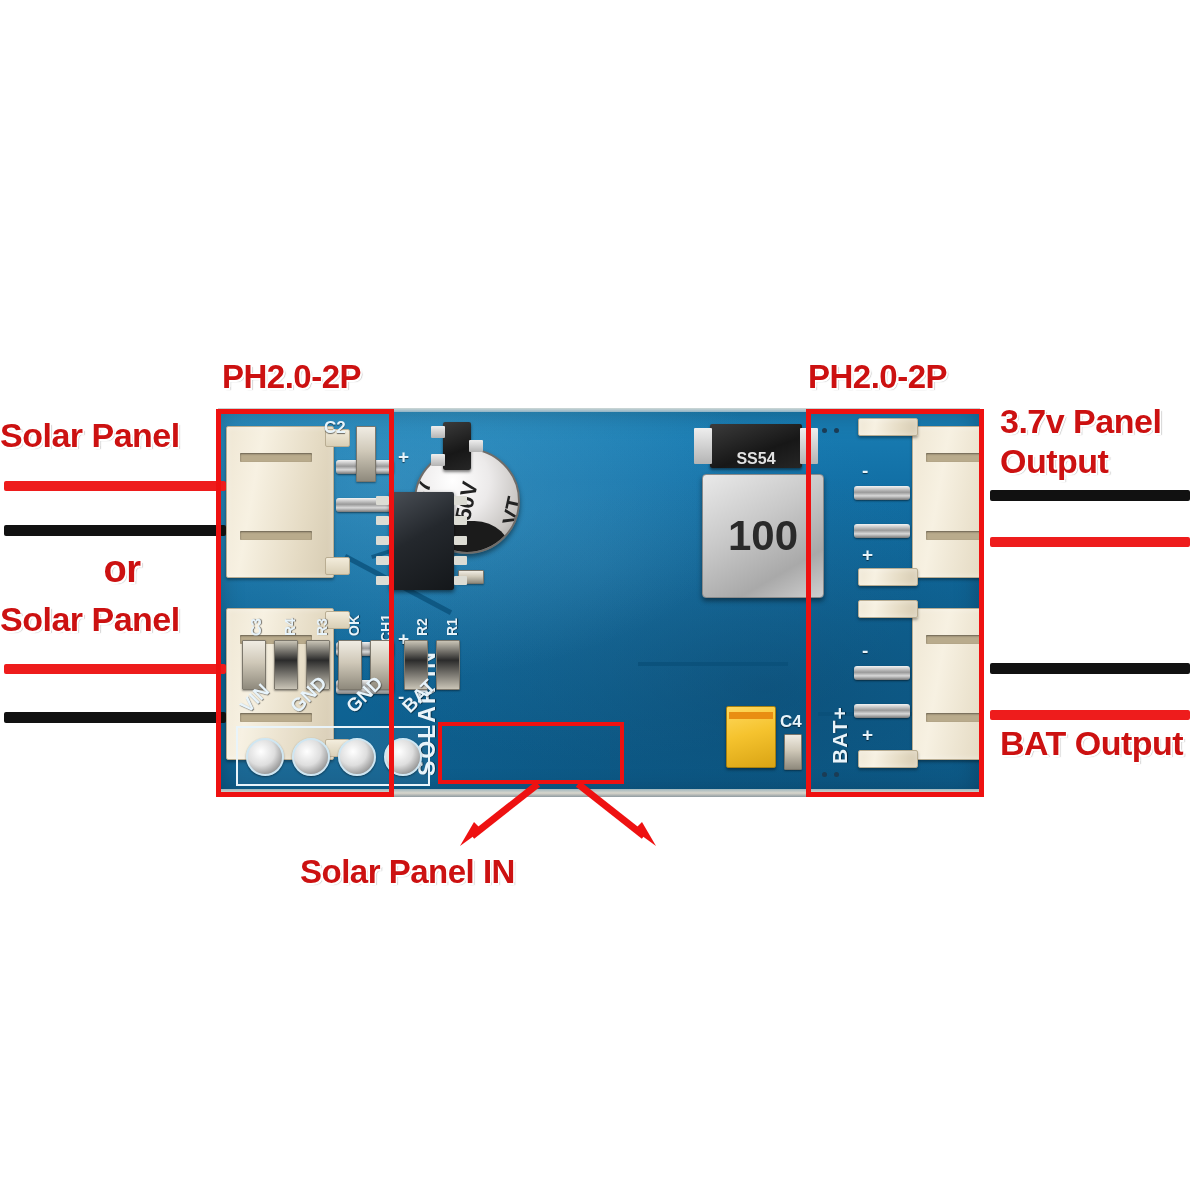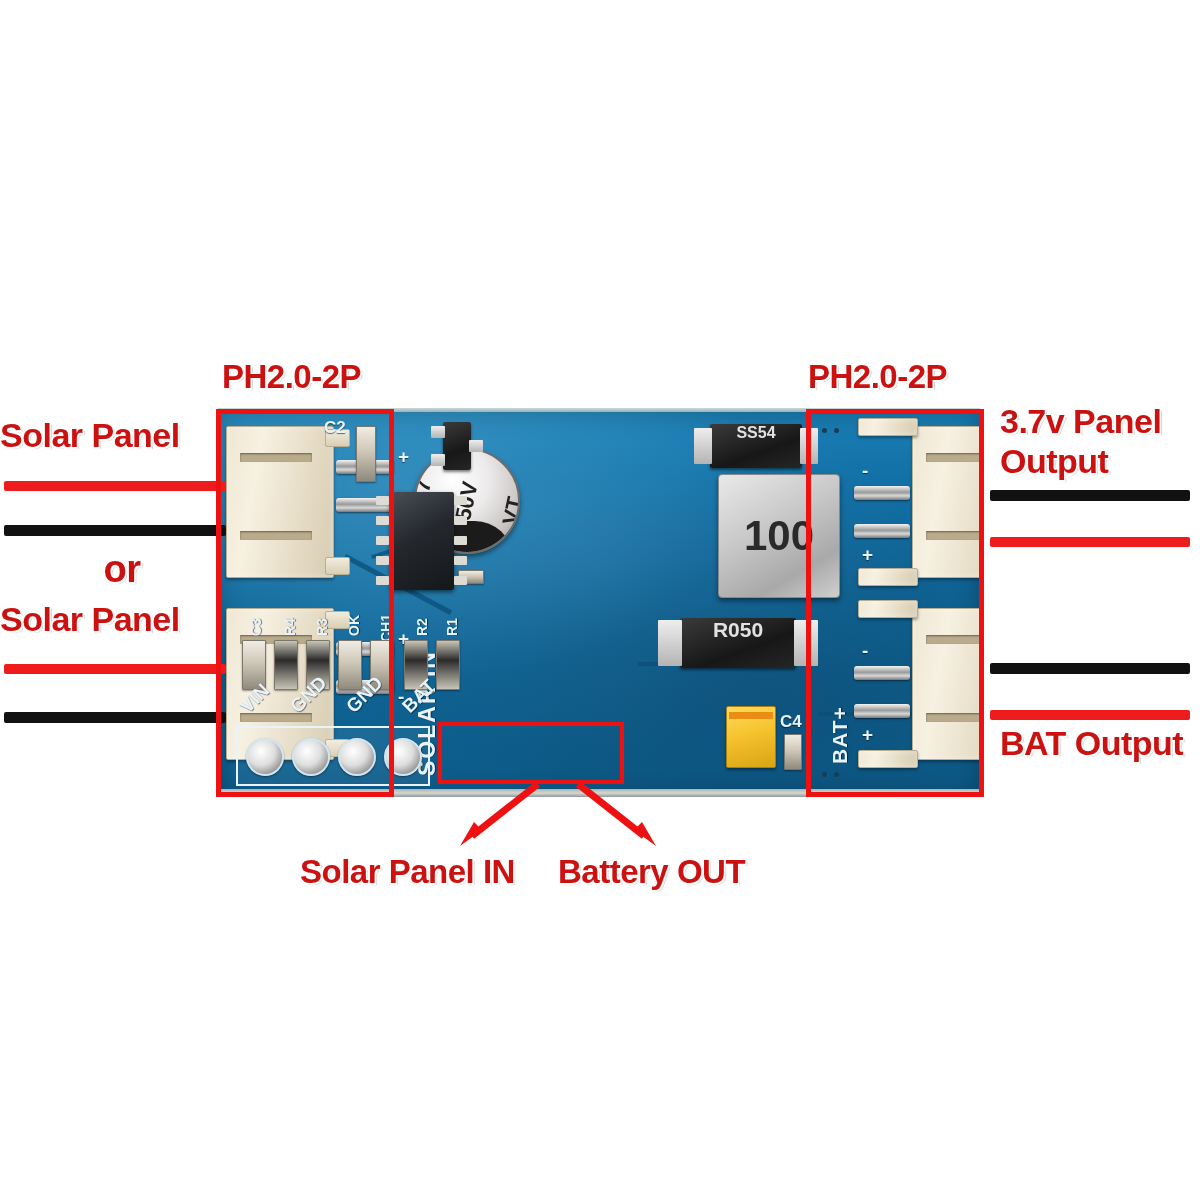--- a/index.html
+++ b/index.html
@@ -127,27 +127,27 @@
     border-radius:2px;box-shadow:0 2px 4px rgba(0,0,0,.55);
   }
   .soicpad{position:absolute;width:13px;height:9px;background:#dcdcd4;border-radius:1px;}
 
   
   .inductor{
     background:linear-gradient(150deg,#e9e9e9,#c9c9c9 40%,#a9a9a9 75%,#cfcfcf);
     border:1px solid #8a8a8a;border-radius:4px;
     box-shadow:0 3px 5px rgba(0,0,0,.45);
     display:flex;align-items:center;justify-content:center;
-    color:#2a2a2a;font-weight:bold;margin-left:16px;
+    color:#2a2a2a;font-weight:bold;
   }
   
   .smdblack{
     background:linear-gradient(160deg,#3b3b3b,#171717 60%,#262626);
     border-radius:2px;box-shadow:0 2px 3px rgba(0,0,0,.5);
-    display:flex;align-items:flex-start;justify-content:center;
+    display:flex;align-items:flex-end;justify-content:center;
     color:#e2e2e2;font-weight:bold;
   }
   .smdterm{
     position:absolute;background:linear-gradient(180deg,#eee,#b4b4b4);
     border-radius:1px;
   }
   
   .chip{
     background:linear-gradient(180deg,#f0ece3,#cfc8b8 45%,#8f8a7d);
     border:1px solid #7c776c;border-radius:1px;
@@ -257,25 +257,20 @@
     <div class="smdblack part" style="left:492px;top:12px;width:92px;height:44px;font-size:16px;">
       <span>SS54</span>
       <div class="smdterm" style="left:-16px;top:4px;width:18px;height:36px;"></div>
       <div class="smdterm" style="right:-16px;top:4px;width:18px;height:36px;"></div>
     </div>
 
     <div class="inductor part" style="left:484px;top:62px;width:122px;height:124px;font-size:42px;">
       <span>100</span>
     </div>
 
-    <div class="smdblack part" style="left:462px;top:206px;width:116px;height:50px;font-size:21px;">
-      <span>R050</span>
-      <div class="smdterm" style="left:-22px;top:2px;width:24px;height:46px;"></div>
-      <div class="smdterm" style="right:-22px;top:2px;width:24px;height:46px;"></div>
-    </div>
 
     <div class="silk vert" style="left:30px;top:224px;font-size:14px;">C3</div>
     <div class="silk vert" style="left:64px;top:224px;font-size:14px;">R4</div>
     <div class="silk vert" style="left:96px;top:224px;font-size:14px;">R3</div>
     <div class="silk vert" style="left:128px;top:224px;font-size:14px;">OK</div>
     <div class="silk vert" style="left:160px;top:230px;font-size:14px;">CH1</div>
     <div class="silk vert" style="left:196px;top:224px;font-size:14px;">R2</div>
     <div class="silk vert" style="left:226px;top:224px;font-size:14px;">R1</div>
 
     <div class="chip part" style="left:24px;top:228px;width:24px;height:50px;"></div>
@@ -368,15 +363,14 @@
 
   <div class="anno" style="left:0px;top:602px;font-size:34px;">Solar Panel</div>
 
   <div class="anno" style="left:1000px;top:404px;font-size:34px;">3.7v Panel</div>
   <div class="anno" style="left:1000px;top:444px;font-size:34px;">Output</div>
 
   <div class="anno" style="left:300px;top:855px;font-size:33px;">Solar Panel IN</div>
 
   <div class="anno" style="left:1000px;top:726px;font-size:34px;">BAT Output</div>
 
-  <div class="anno" style="left:558px;top:855px;font-size:33px;">Battery OUT</div>
 
 </div>
 
 </body></html>

